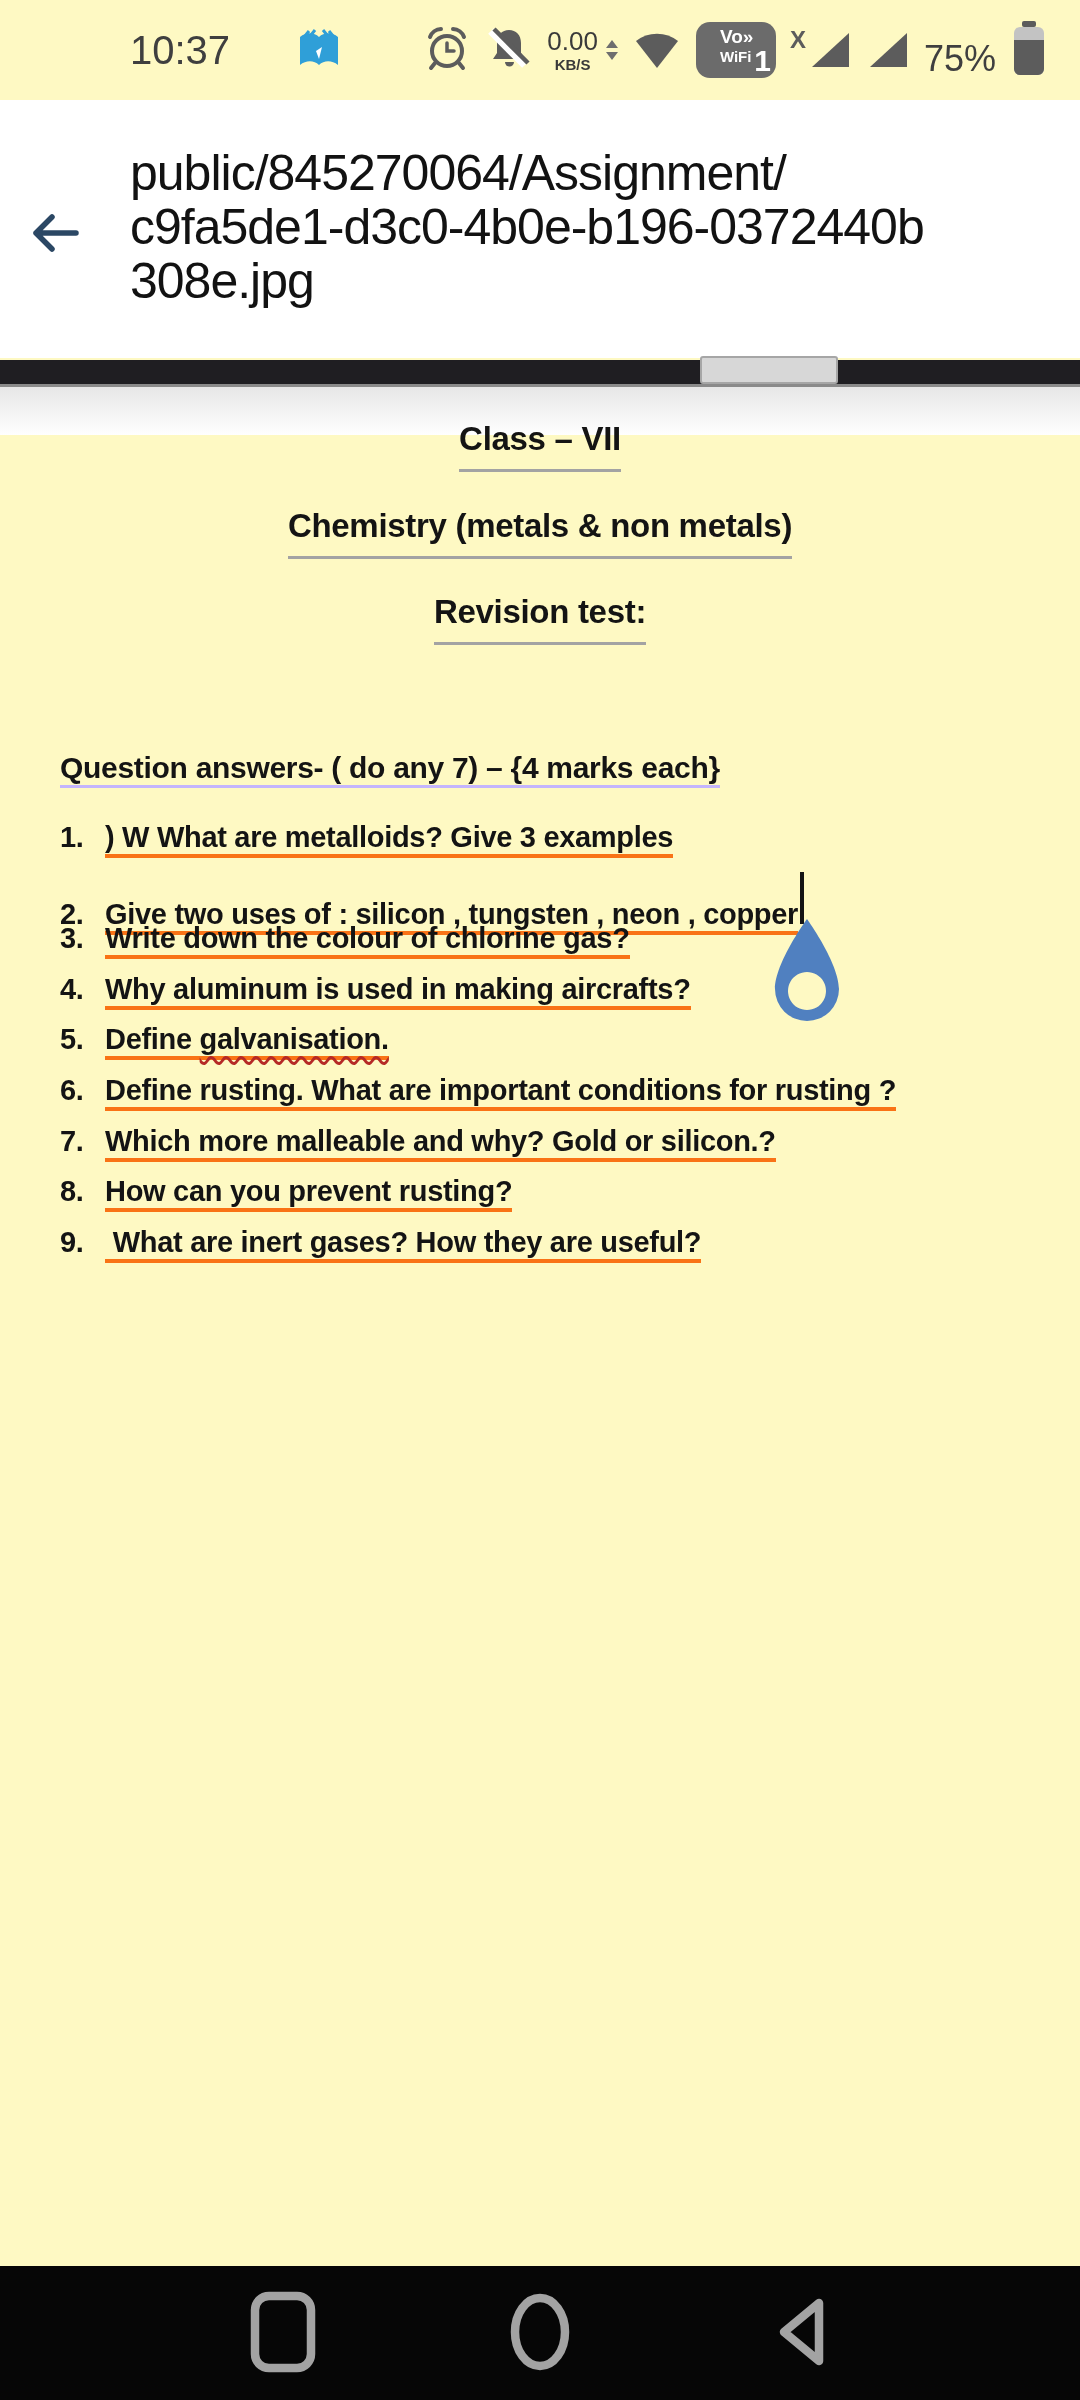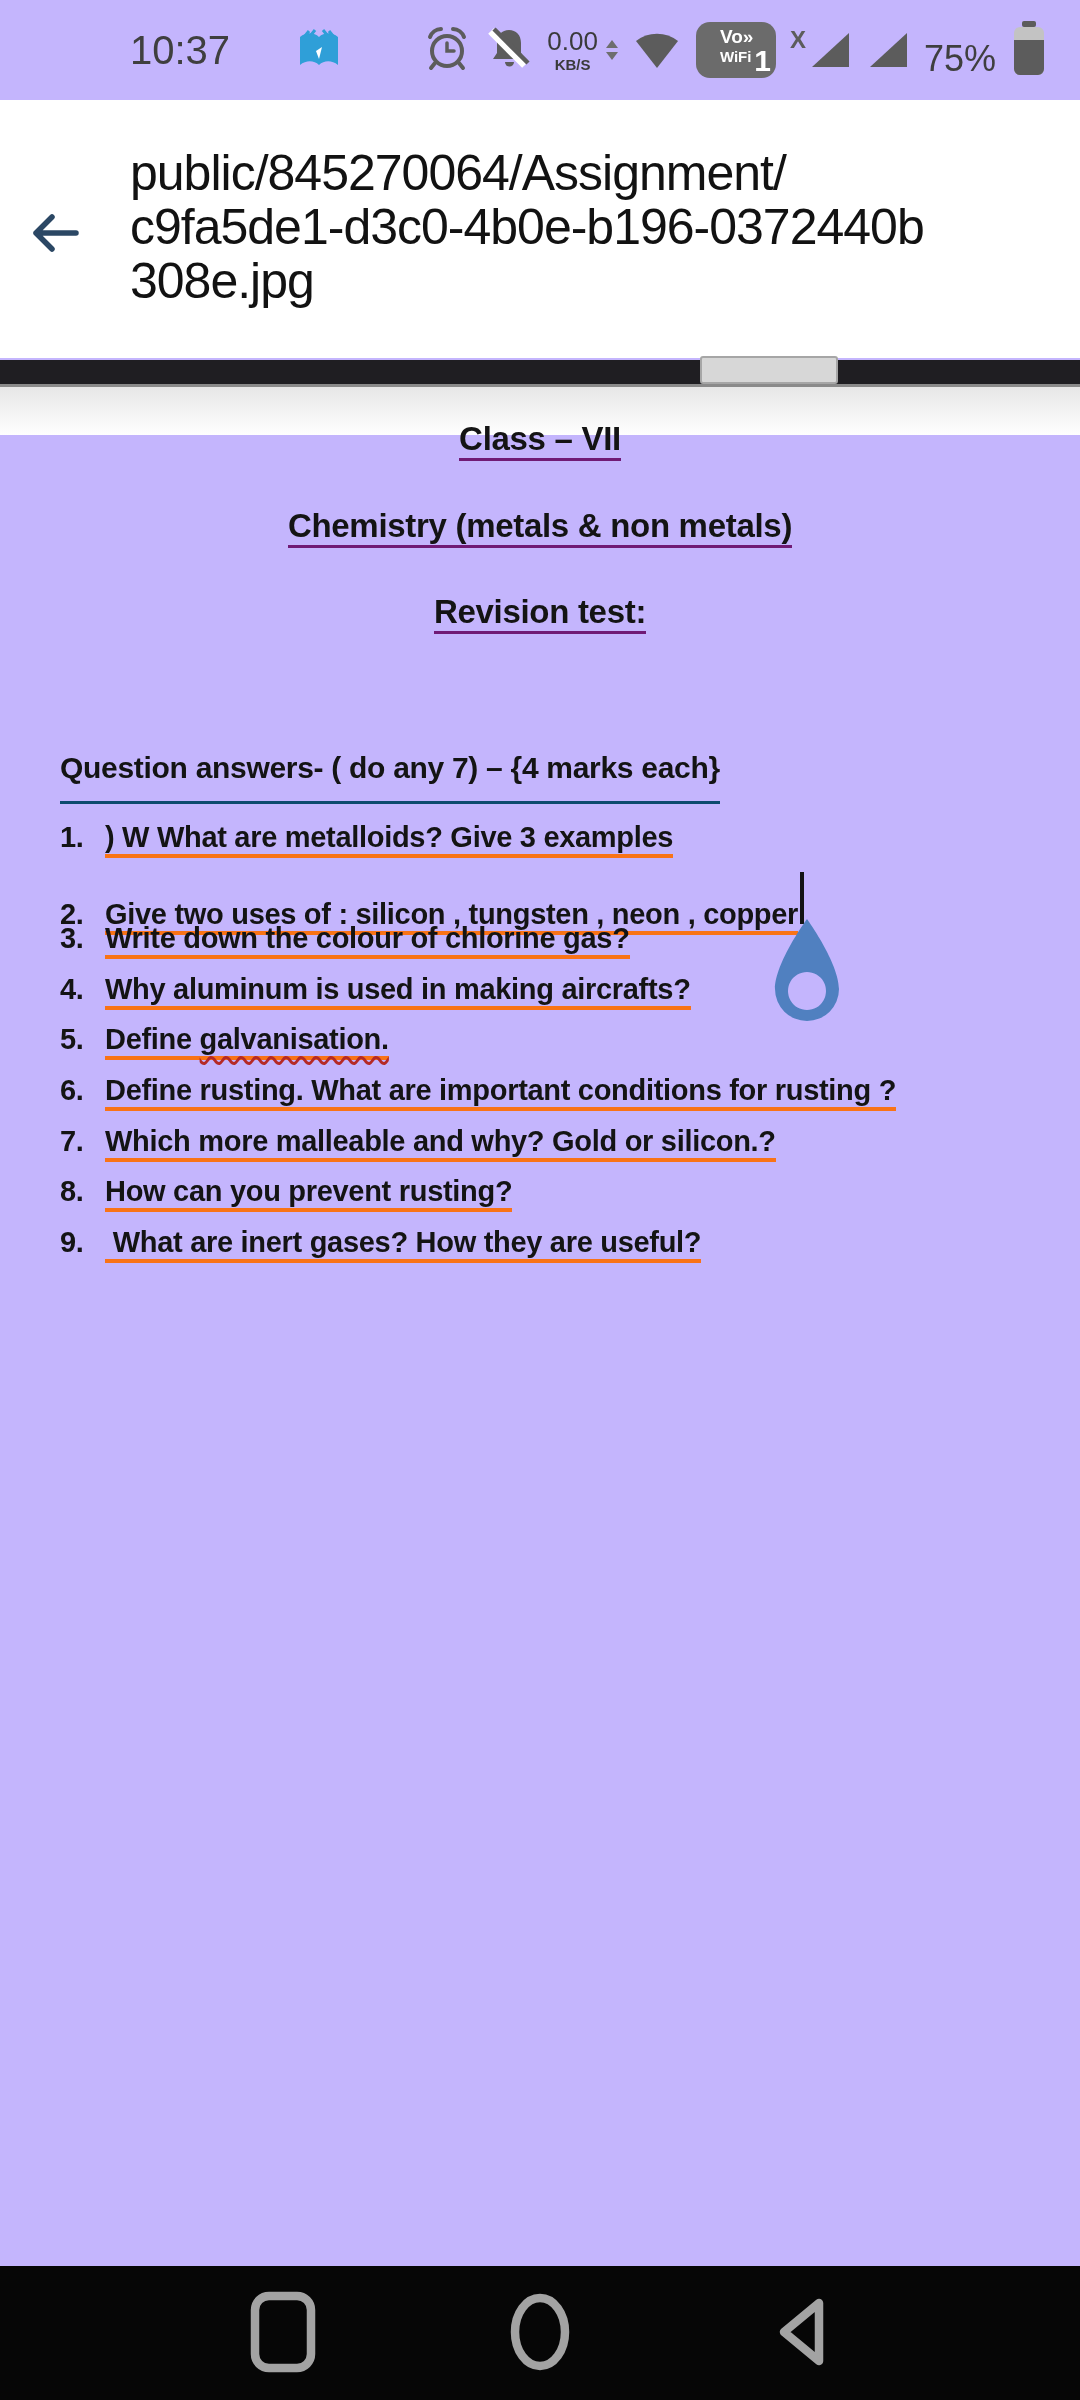--- a/index.html
+++ b/index.html
@@ -1,16 +1,16 @@
 <!DOCTYPE html>
 <html><head>
 <meta charset="utf-8">
 <style>
   html,body{margin:0;padding:0;background:#888;}
-  .screen{position:relative;width:1080px;height:2400px;background:#c4b5fd;overflow:hidden;
+  .screen{position:relative;width:1080px;height:2400px;background:#fef9c3;overflow:hidden;
           font-family:"Liberation Sans",sans-serif;}
 
   
   .statusbar{position:absolute;top:0;left:0;right:0;height:100px;display:flex;align-items:center;
              box-sizing:border-box;padding:0 32px 0 130px;}
   .time{font-size:40px;color:#3f3f3f;letter-spacing:0;}
   .appicon{margin-left:66px;display:flex;align-items:center;}
   .sb-right{margin-left:auto;display:flex;align-items:center;gap:14px;}
   .speed{display:flex;flex-direction:column;align-items:center;line-height:1;color:#3a3a3a;}
   .speed .v{font-size:26px;font-weight:400;}
@@ -39,24 +39,24 @@
              border:2px solid #a6a6a6;border-radius:3px;box-sizing:border-box;z-index:2;}
   .divider{position:absolute;top:360px;left:0;right:0;height:24px;background:#1f1e22;
            border-bottom:3px solid #8a8a8a;z-index:1;}
   .fade{position:absolute;top:387px;left:0;right:0;height:48px;
         background:linear-gradient(#e7e7e7,#ffffff);}
 
   
   .doc{position:absolute;left:0;top:387px;right:0;bottom:135px;color:#141414;font-weight:700;
        letter-spacing:-0.3px;}
   .doc-h{position:absolute;left:0;width:100%;text-align:center;font-size:33px;}
-  .doc-h span{border-bottom:3px solid #701a75;padding-bottom:1px;}
+  .doc-h span{border-bottom:3px solid #a3a3a3;padding-bottom:12px;}
   .h1{top:33px;} .h2{top:120px;} .h3{top:206px;}
   .section{position:absolute;left:60px;top:364px;font-size:30px;}
-  .section span{border-bottom:3px solid #0c4a6e;padding-bottom:17px;}
+  .section span{border-bottom:3px solid #c4b5fd;padding-bottom:1px;}
   .qlist{position:absolute;left:60px;top:434px;right:20px;}
   .q-row{height:50.6px;display:flex;align-items:baseline;font-size:29px;}
   .q-num{width:32px;flex:0 0 auto;margin-right:13px;}
   .q-text{border-bottom:4px solid #f97316;padding-bottom:0px;white-space:pre;}
   .misspell{text-decoration:underline wavy #b52a26;text-decoration-thickness:2.5px;text-underline-offset:7px;}
   .caret{display:inline-block;width:4px;height:52px;background:#141414;margin-left:2px;
          vertical-align:-12px;}
   .drophandle{position:absolute;left:768px;top:530px;}
 
   

